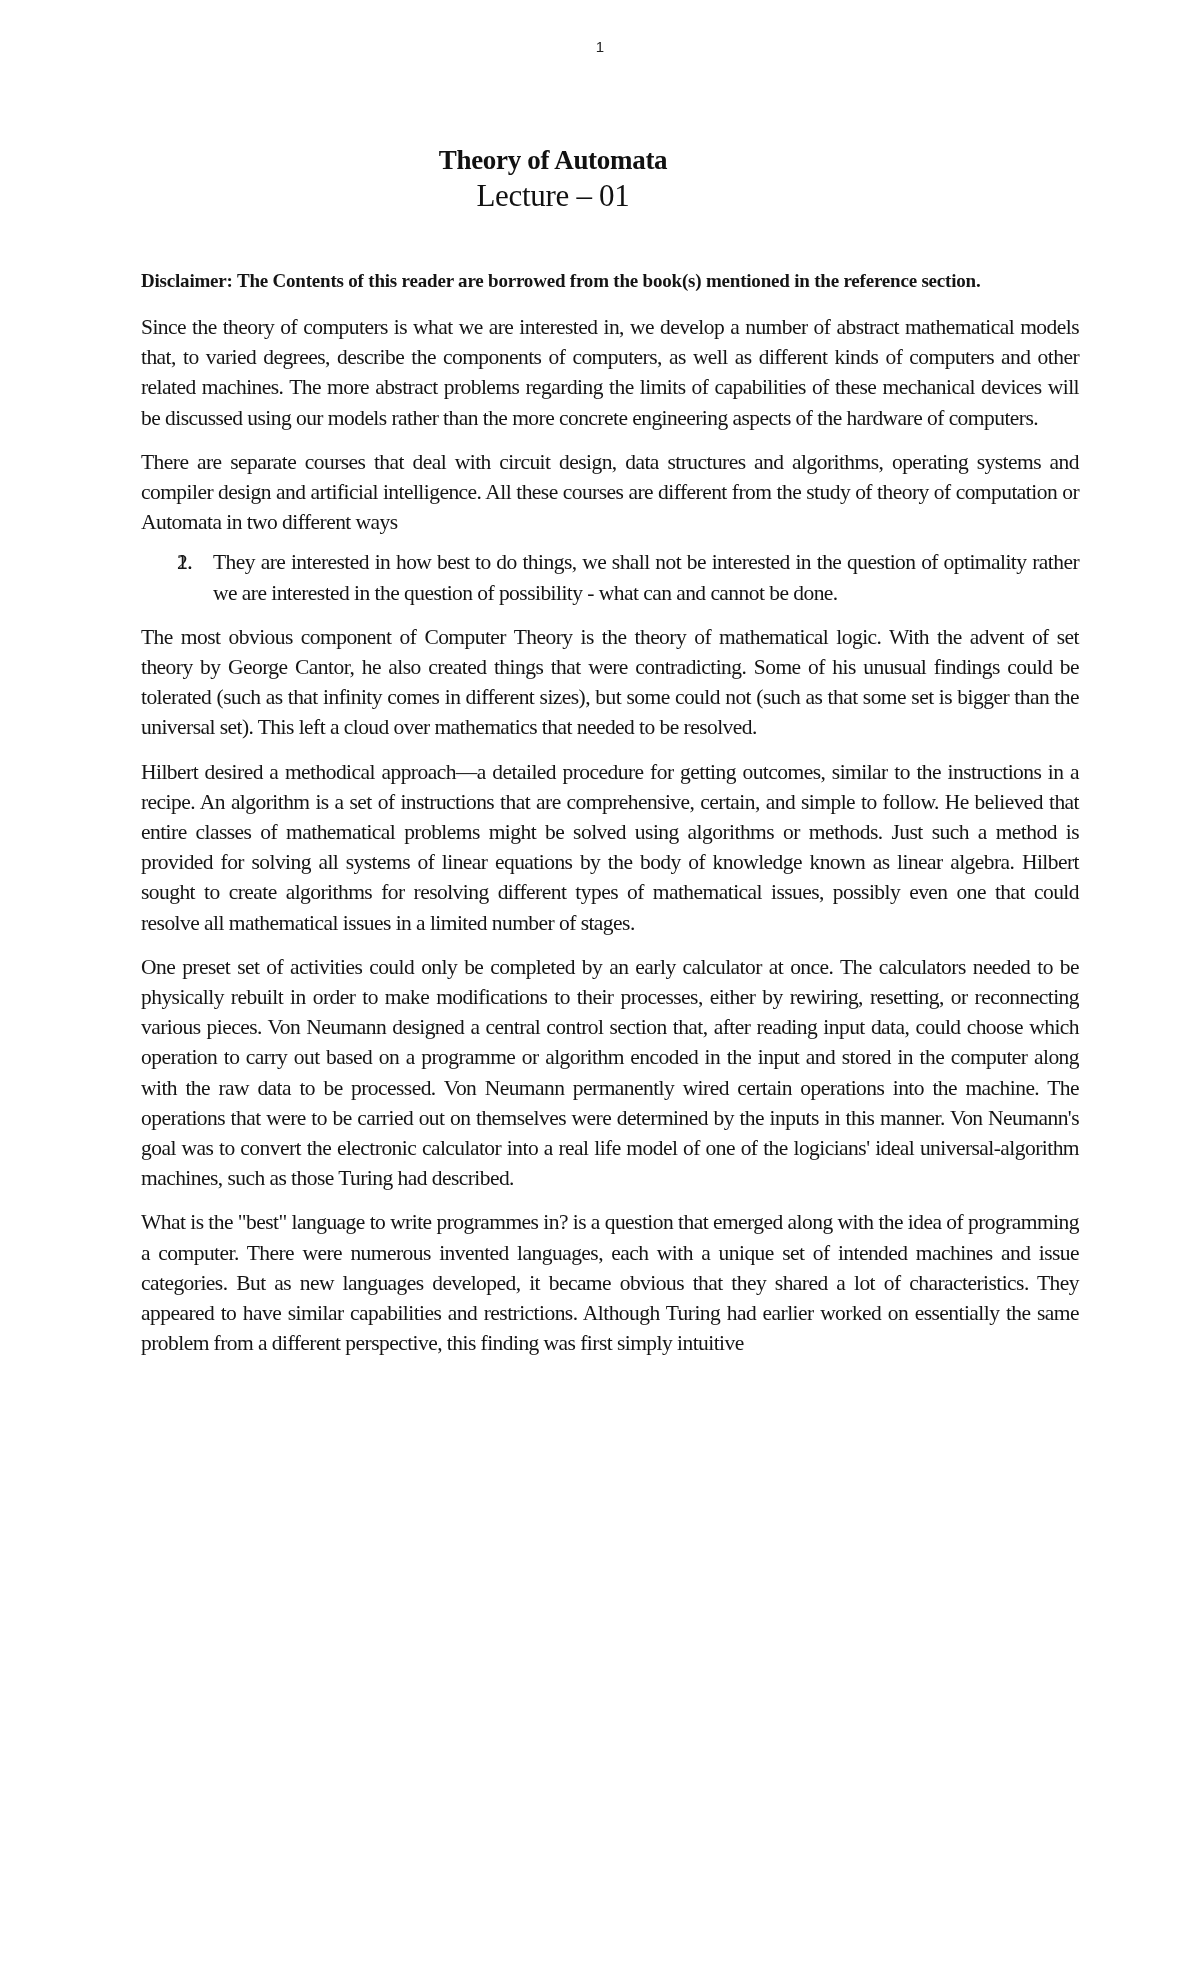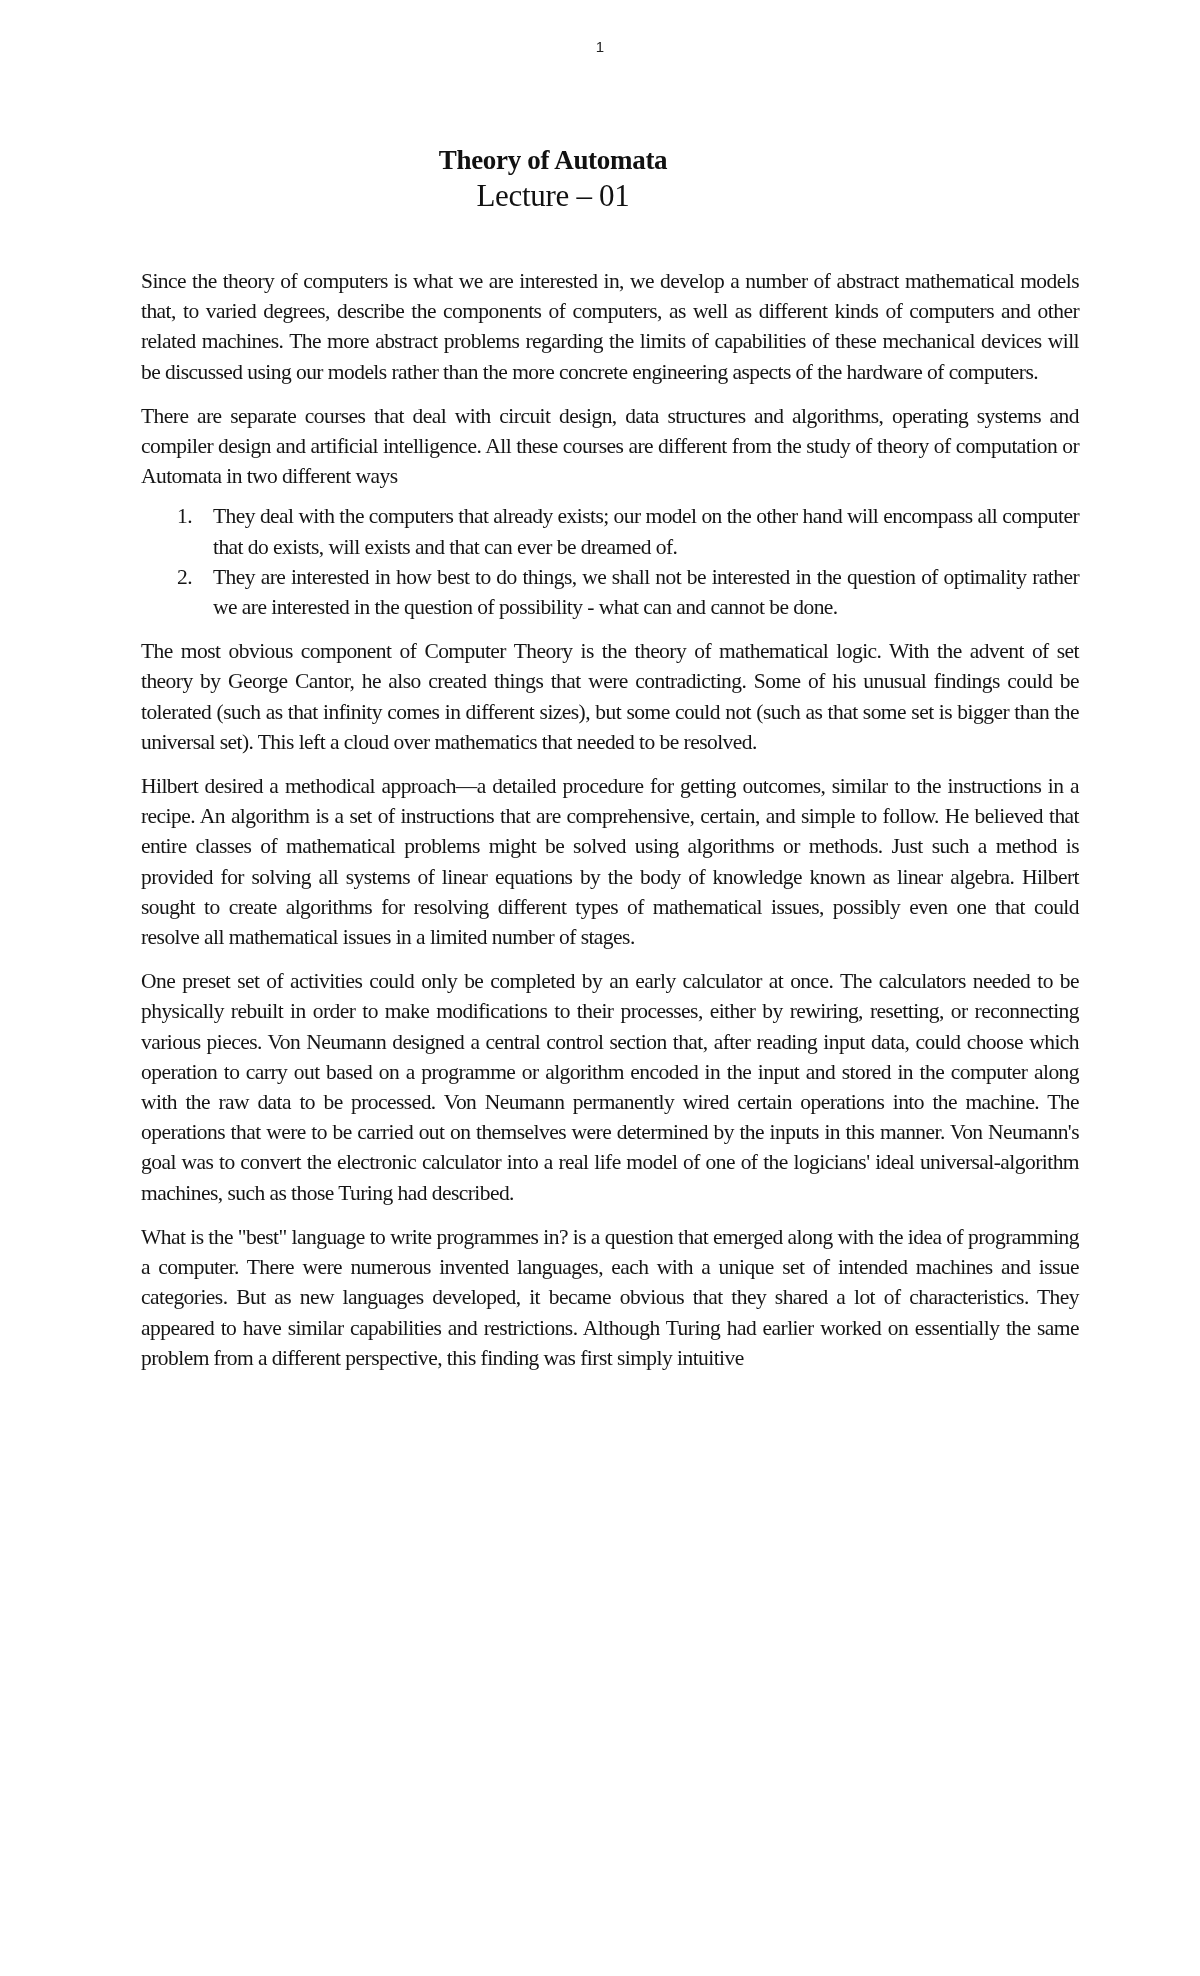--- a/index.html
+++ b/index.html
@@ -29,28 +29,28 @@
 
 <div class="page">
   <div class="page-number">1</div>
 
   <div class="title-block">
     <div class="title">Theory of Automata</div>
     <div class="subtitle">Lecture – 01</div>
   </div>
 
   <div class="content">
+    <p class="disclaimer">Disclaimer: The Contents of this reader are borrowed from the book(s) mentioned in the reference section.</p>
 
     <p class="para">Since the theory of computers is what we are interested in, we develop a number of abstract mathematical models that, to varied degrees, describe the components of computers, as well as different kinds of computers and other related machines. The more abstract problems regarding the limits of capabilities of these mechanical devices will be discussed using our models rather than the more concrete engineering aspects of the hardware of computers.</p>
     <p class="para" style="margin-bottom:10px">There are separate courses that deal with circuit design, data structures and algorithms, operating systems and compiler design and artificial intelligence. All these courses are different from the study of theory of computation or Automata in two different ways</p>
 
     <ol class="list">
       <li>
         <span class="num">1.</span>
-        <span>They deal with the computers that already exists; our model on the other hand will encompass all computer that do exists, will exists and that can ever be dreamed of.</span>
       </li>
       <li>
         <span class="num">2.</span>
         <span>They are interested in how best to do things, we shall not be interested in the question of optimality rather we are interested in the question of possibility - what can and cannot be done.</span>
       </li>
     </ol>
 
     <p class="para">The most obvious component of Computer Theory is the theory of mathematical logic. With the advent of set theory by George Cantor, he also created things that were contradicting. Some of his unusual findings could be tolerated (such as that infinity comes in different sizes), but some could not (such as that some set is bigger than the universal set).  This left a cloud over mathematics that needed to be resolved.</p>
     <p class="para">Hilbert desired a methodical approach—a detailed procedure for getting outcomes, similar to the instructions in a recipe. An algorithm is a set of instructions that are comprehensive, certain, and simple to follow. He believed that entire classes of mathematical problems might be solved using algorithms or methods. Just such a method is provided for solving all systems of linear equations by the body of knowledge known as linear algebra. Hilbert sought to create algorithms for resolving different types of mathematical issues, possibly even one that could resolve all mathematical issues in a limited number of stages.</p>
     <p class="para">One preset set of activities could only be completed by an early calculator at once. The calculators needed to be physically rebuilt in order to make modifications to their processes, either by rewiring, resetting, or reconnecting various pieces. Von Neumann designed a central control section that, after reading input data, could choose which operation to carry out based on a programme or algorithm encoded in the input and stored in the computer along with the raw data to be processed. Von Neumann permanently wired certain operations into the machine. The operations that were to be carried out on themselves were determined by the inputs in this manner. Von Neumann's goal was to convert the electronic calculator into a real life model of one of the logicians' ideal universal-algorithm machines, such as those Turing had described.</p>

